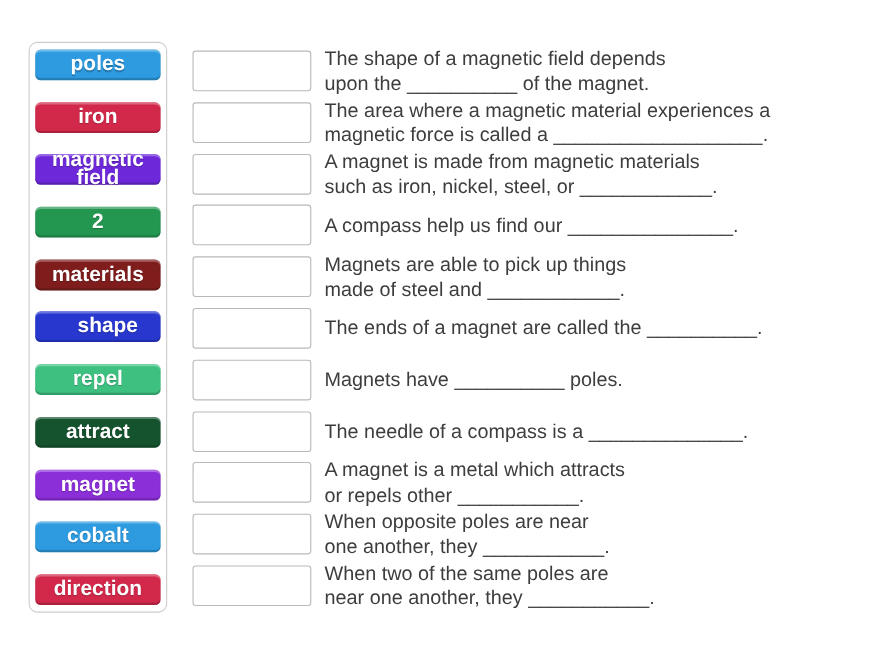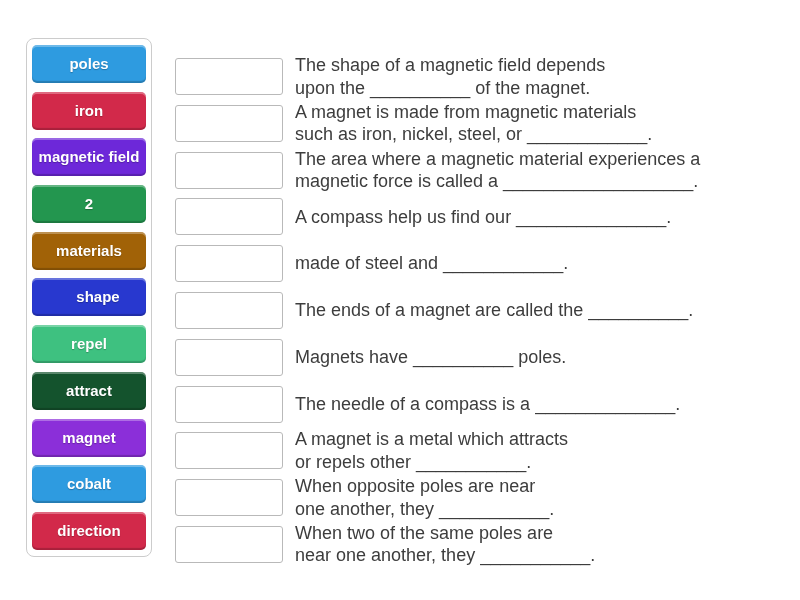--- a/index.html
+++ b/index.html
@@ -11,36 +11,36 @@
   
   .word-bank {
     position: absolute; left: 26px; top: 38px;
     width: 126px; height: 519px; box-sizing: border-box;
     background: #ffffff;
     border: 1px solid #cccccc; border-radius: 8px;
     padding: 6px 5px;
     display: flex; flex-direction: column; justify-content: space-between;
   }
   .tile {
-    height: 38px; flex: none;
+    height: 28px; flex: none;
     border-radius: 5px;
-    color: #ffffff; font-size: 15px; font-weight: bold; line-height: 16px;
+    color: #ffffff; font-size: 19px; font-weight: bold; line-height: 16px;
     display: flex; align-items: center; justify-content: center;
     text-align: center;
     box-shadow: inset 0 2px 0 rgba(255,255,255,0.30),
                 inset 0 -2px 1px rgba(0,0,0,0.20);
     text-shadow: 0 1px 1px rgba(0,0,0,0.25);
     cursor: pointer;
     user-select: none;
   }
 
   
   .rows {
     position: absolute; left: 175px; top: 46px;
-    display: flex; flex-direction: column; gap: 9.8px; margin-top: 12px;
+    display: flex; flex-direction: column; gap: 9.8px;
   }
   .row { height: 37px; display: flex; align-items: center; }
   .slot {
     width: 108px; height: 37px; flex: none; box-sizing: border-box;
     background: #ffffff;
     border: 1px solid #b9b9b9; border-radius: 3px;
   }
   .clue {
     margin-left: 12px;
     font-size: 18px; line-height: 22.5px; color: #3d3d3d;
@@ -48,60 +48,61 @@
   }
 </style>
 </head>
 <body>
 
 <div class="word-bank">
   <div class="tile" style="background-color: rgb(46, 155, 224);">poles</div>
   <div class="tile" style="background-color: rgb(210, 41, 74);">iron</div>
   <div class="tile" style="background-color: #6d28d9;">magnetic field</div>
   <div class="tile" style="background-color: rgb(35, 150, 79);">2</div>
-  <div class="tile" style="background-color: #a16207;">materials</div>
+  <div class="tile" style="background-color: #7f1d1d;">materials</div>
   <div class="tile" style="background-color: rgb(40, 56, 207); padding-left: 18px;">shape</div>
   <div class="tile" style="background-color: rgb(62, 193, 128);">repel</div>
   <div class="tile" style="background-color: #14532d;">attract</div>
   <div class="tile" style="background-color: rgb(139, 47, 217); text-align: center;">magnet</div>
   <div class="tile" style="background-color: rgb(46, 155, 224);">cobalt</div>
   <div class="tile" style="background-color: rgb(210, 41, 74);">direction</div>
 </div>
 
 <div class="rows">
   <div class="row">
     <div class="slot"></div>
     <div class="clue">
       <div>The shape of a magnetic field depends</div>
       <div>upon the __________ of the magnet.</div>
     </div>
   </div>
   <div class="row">
     <div class="slot"></div>
     <div class="clue">
-      <div>A magnet is made from magnetic materials</div>
-      <div>such as iron, nickel, steel, or ____________.</div>
+      <div>The area where a magnetic material experiences a</div>
+      <div>magnetic force is called a ___________________.</div>
     </div>
   </div>
   <div class="row">
     <div class="slot"></div>
     <div class="clue">
-      <div>The area where a magnetic material experiences a</div>
-      <div>magnetic force is called a ___________________.</div>
+      <div>A magnet is made from magnetic materials</div>
+      <div>such as iron, nickel, steel, or ____________.</div>
     </div>
   </div>
   <div class="row">
     <div class="slot"></div>
     <div class="clue">
       <div>A compass help us find our _______________.</div>
     </div>
   </div>
   <div class="row">
     <div class="slot"></div>
     <div class="clue">
+      <div>Magnets are able to pick up things</div>
       <div>made of steel and ____________.</div>
     </div>
   </div>
   <div class="row">
     <div class="slot"></div>
     <div class="clue">
       <div>The ends of a magnet are called the __________.</div>
     </div>
   </div>
   <div class="row">

